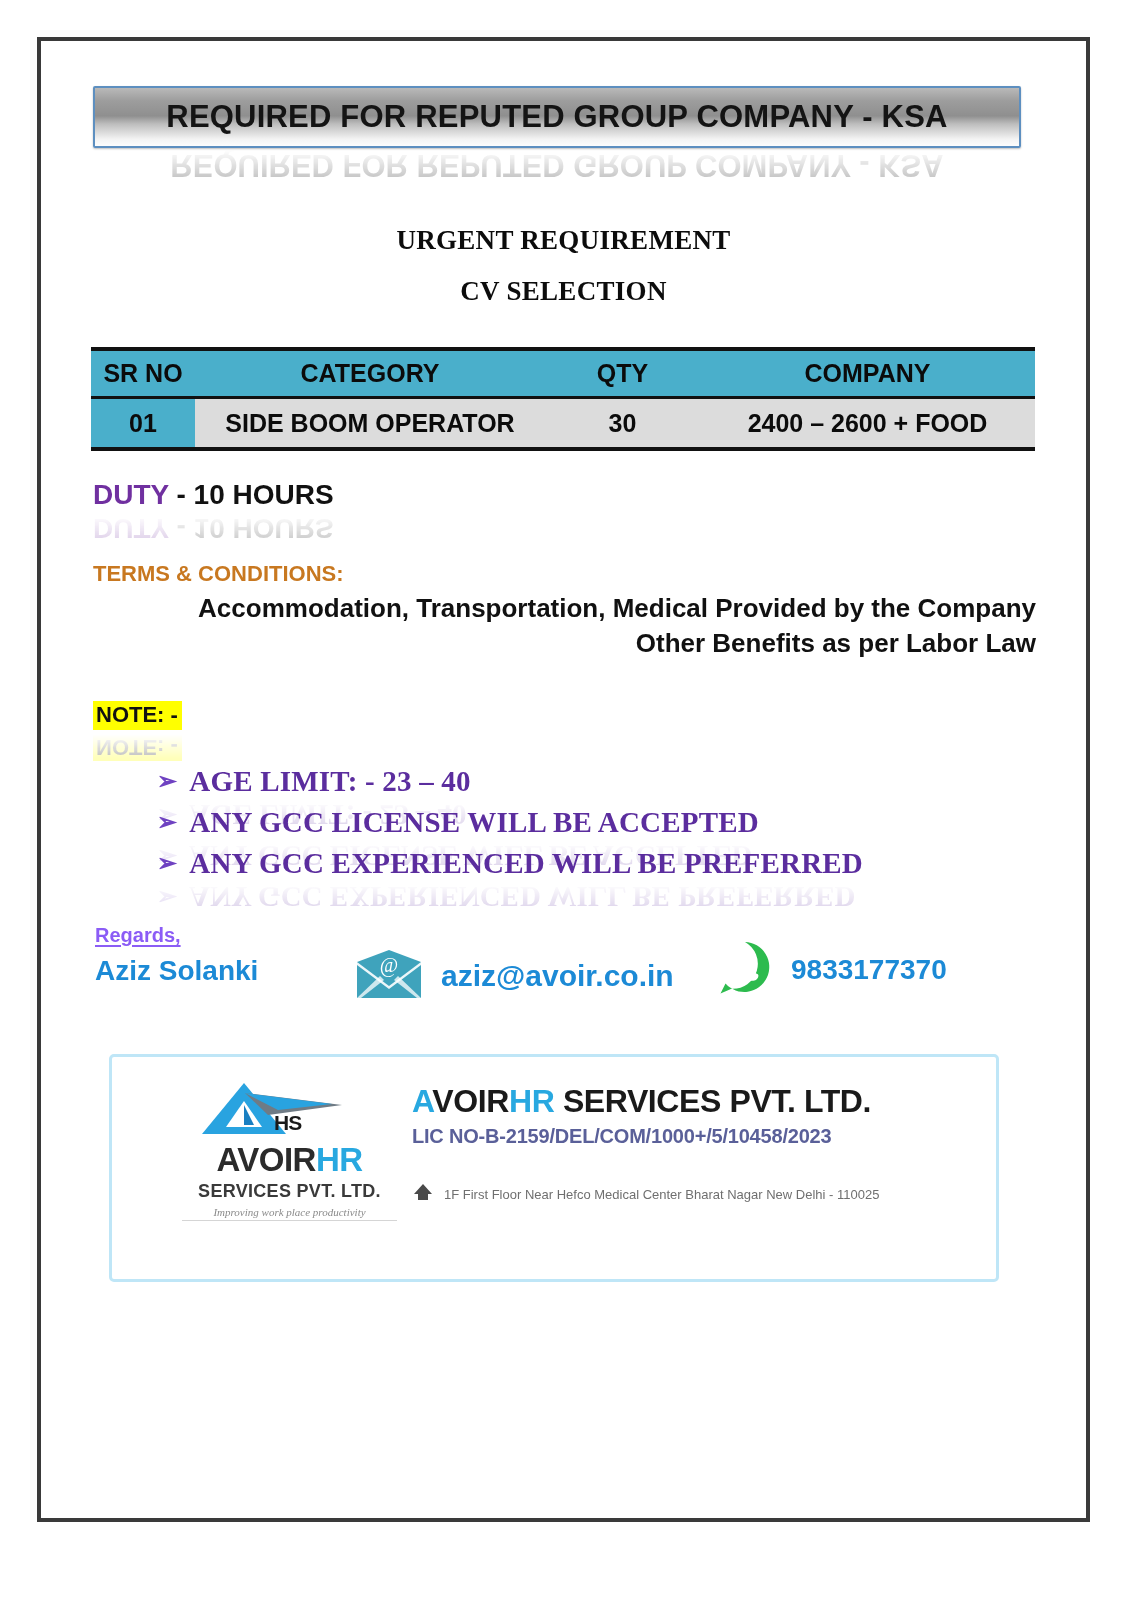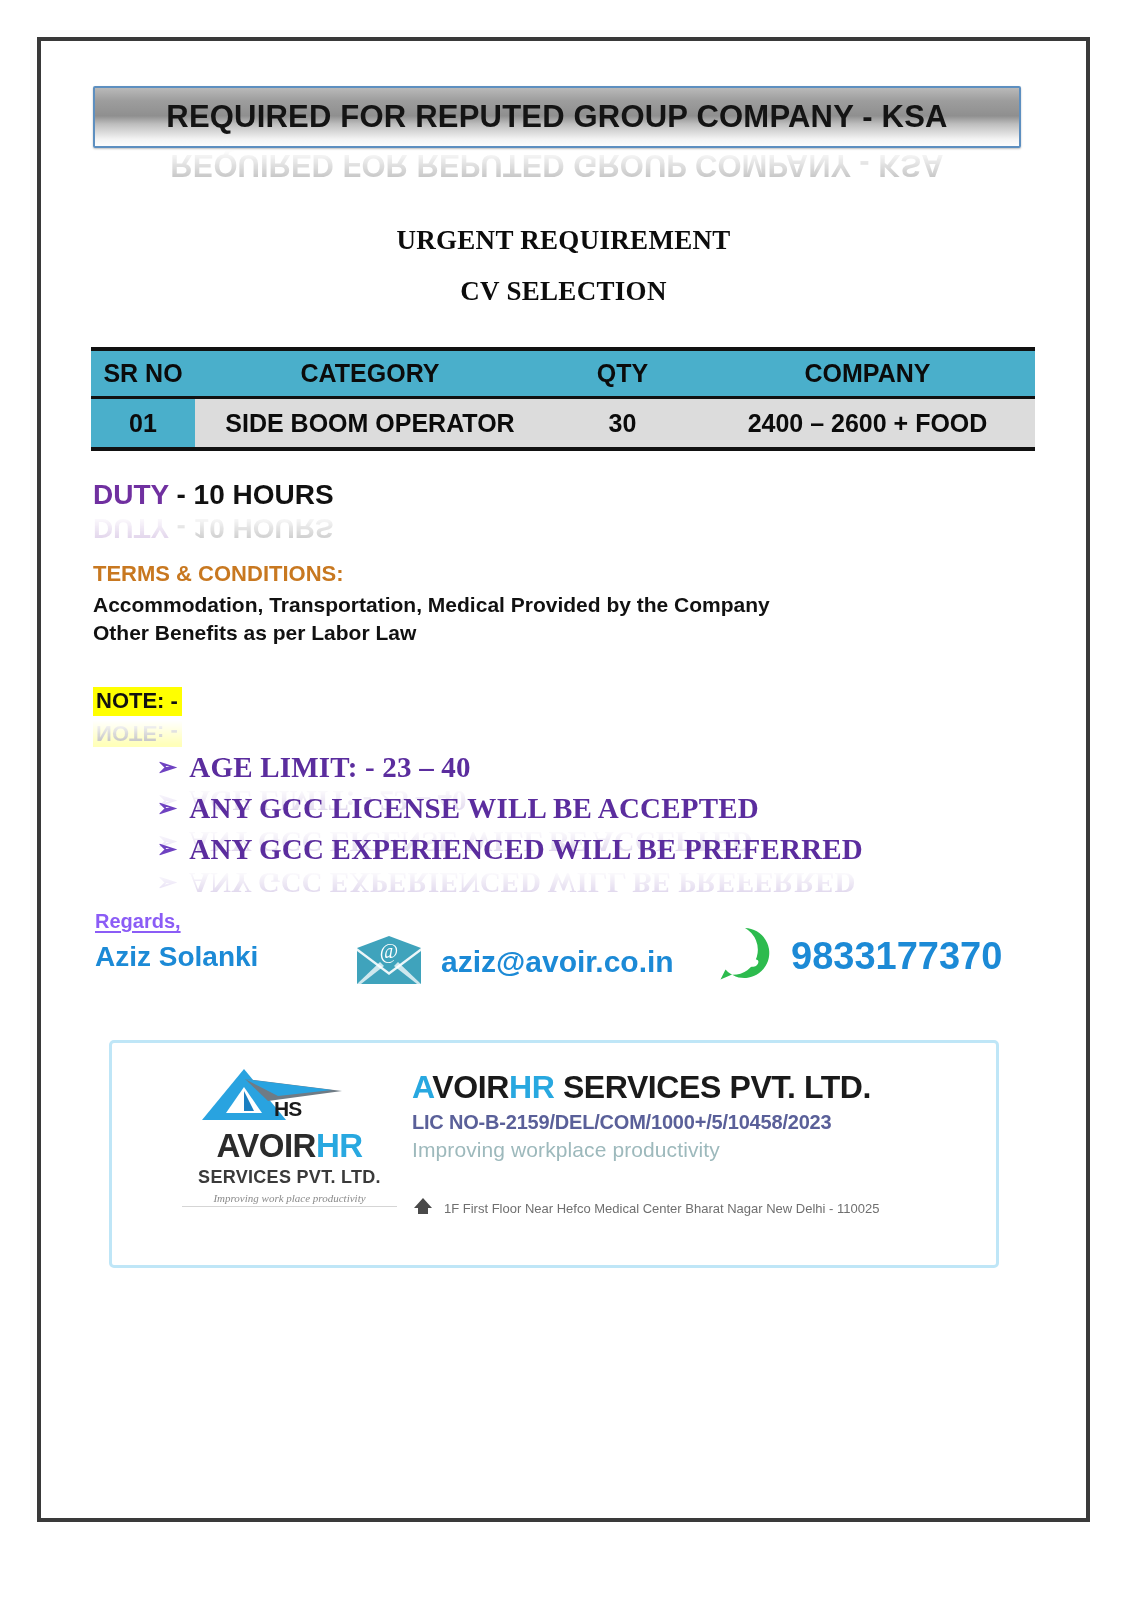--- a/index.html
+++ b/index.html
@@ -175,25 +175,26 @@
   
   .terms-block { margin-top: 22px; margin-left: 2px; }
   .terms-title {
     font-size: 22px;
     font-weight: bold;
     color: #c87820;
     text-underline-offset: 3px;
     font-family: "Liberation Sans", sans-serif;
   }
   .terms-line {
-    font-size: 21px;
+    font-size: 26px;
     font-weight: bold;
     color: #111111;
     margin-top: 6px;
     font-family: "Liberation Sans", sans-serif;
+    text-align: right;
   }
   .terms-line.second { margin-top: 4px; }
 
   
   .note-block { margin-top: 42px; margin-left: 2px; height: 44px; position: relative; }
   .note-label {
     display: inline-block;
     background: #ffff00;
     color: #111111;
     font-size: 22px;
@@ -298,21 +299,21 @@
   }
   .wa-group {
     position: absolute;
     left: 620px;
     top: 14px;
     display: flex;
     align-items: center;
   }
   .wa-text {
     margin-left: 16px;
-    font-size: 38px;
+    font-size: 28px;
     font-weight: bold;
     color: #1c8ad6;
     font-family: "Liberation Sans", sans-serif;
   }
 
   
   .logo-box {
     margin-top: 34px;
     margin-left: 18px;
     width: 890px;
@@ -549,21 +550,20 @@
         </div>
         <div class="logo-sub">SERVICES PVT. LTD.</div>
         <div class="logo-tag-small">Improving work place productivity</div>
       </div>
 
       <div class="logo-right">
         <div class="lr-title">
           <span class="lr-a">A</span><span class="lr-dark">VOIR</span><span class="lr-hr">HR</span><span class="lr-dark"> SERVICES PVT. LTD.</span>
         </div>
         <div class="lr-lic">LIC NO-B-2159/DEL/COM/1000+/5/10458/2023</div>
-        <div class="lr-tag">Improving workplace productivity</div>
         <div class="lr-addr-row">
           <span>
             <svg width="22" height="20" viewBox="0 0 22 20">
               <path d="M11 2 L20 12 L16 12 L16 18 L6 18 L6 12 L2 12 Z" fill="#4a4a4a"></path>
             </svg>
           </span>
           <span class="lr-addr">1F First Floor Near Hefco Medical Center Bharat Nagar New Delhi - 110025</span>
         </div>
       </div>
 

